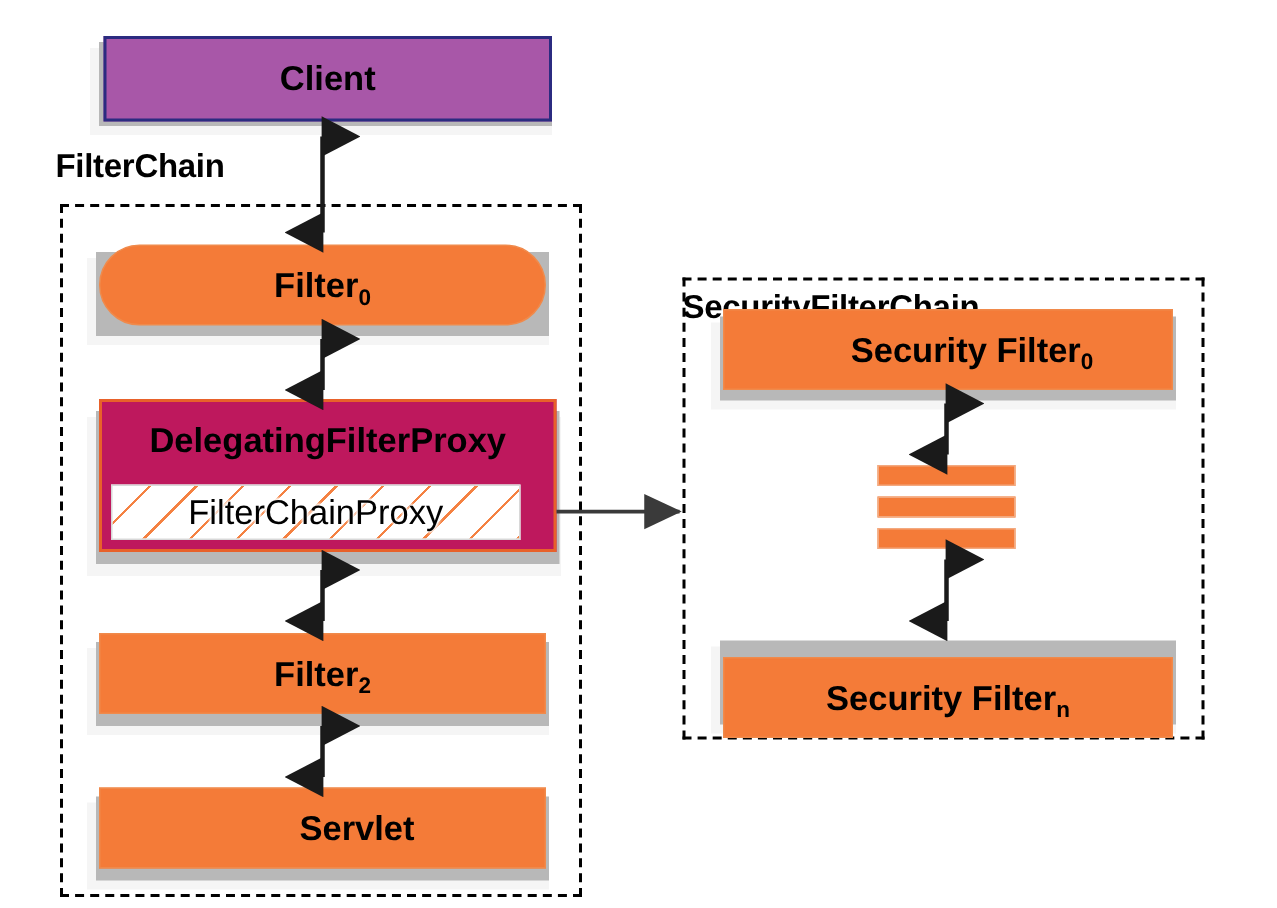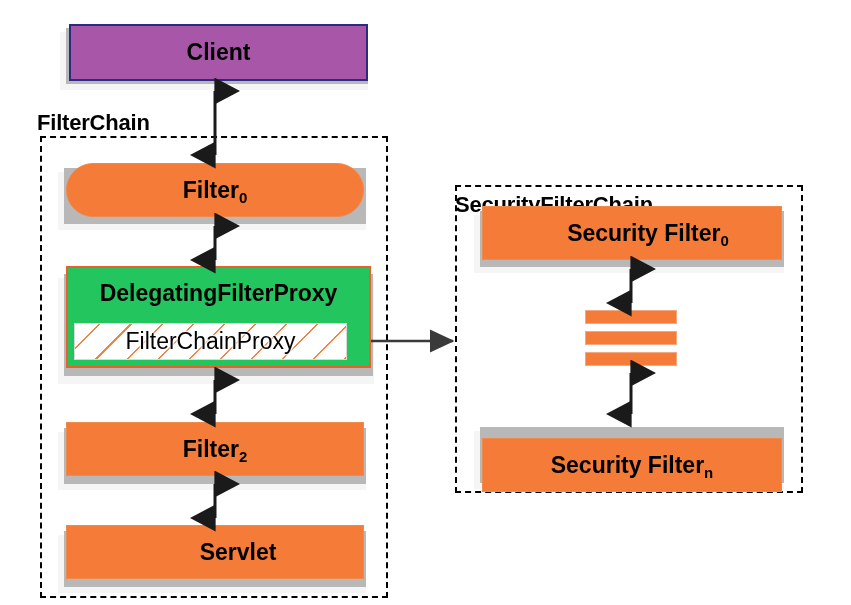--- a/index.html
+++ b/index.html
@@ -78,21 +78,21 @@
     font-size: 15px;
     vertical-align: baseline;
     position: relative;
     top: 5px;
     font-weight: bold;
   }
 
   
   .dfp-outer {
     position: absolute;
-    background: #22c55e;
+    background: #be185d;
     border: 2px solid #e8612a;
     box-sizing: border-box;
     text-decoration: underline;
   }
   .dfp-title {
     position: absolute;
     left: 0;
     right: 0;
     top: 6px;
     height: 38px;
@@ -152,21 +152,21 @@
 <body>
 
 <div id="canvas">
 
   <div class="shadow-far" style="left:60px;  top:32px;  width:308px; height:58px;"></div>
   <div class="shadow-near" style="left:66px;  top:28px;  width:302px; height:56px;"></div>
   <div class="node node-purple" style="left:69px; top:24px; width:299px; height:57px;">
     <span class="node-label">Client</span>
   </div>
 
-  <div class="group-label" style="left:37px; top:110px;">FilterChain</div>
+  <div class="group-label" style="left:37px; top:98px;">FilterChain</div>
   <div class="dashed-box" style="left:40px; top:136px; width:348px; height:462px;"></div>
 
   <div class="shadow-far" style="left:58px; top:172px; width:308px; height:58px;"></div>
   <div class="shadow-near" style="left:64px; top:168px; width:302px; height:56px;"></div>
   <div class="node node-orange" style="left:66px; top:163px; width:298px; height:54px;border-radius:27px;">
     <span class="node-label">
       <span>Filter</span><sub>0</sub>
     </span>
   </div>
 

